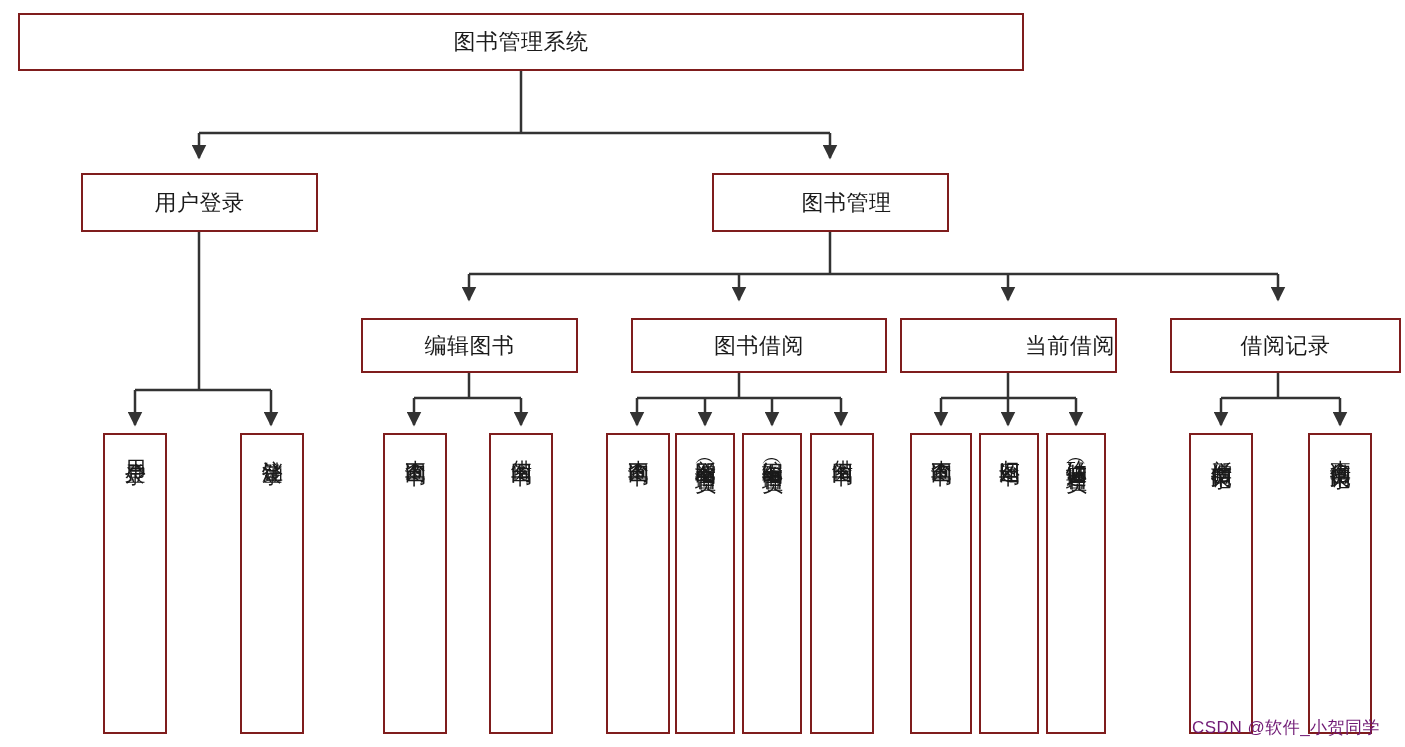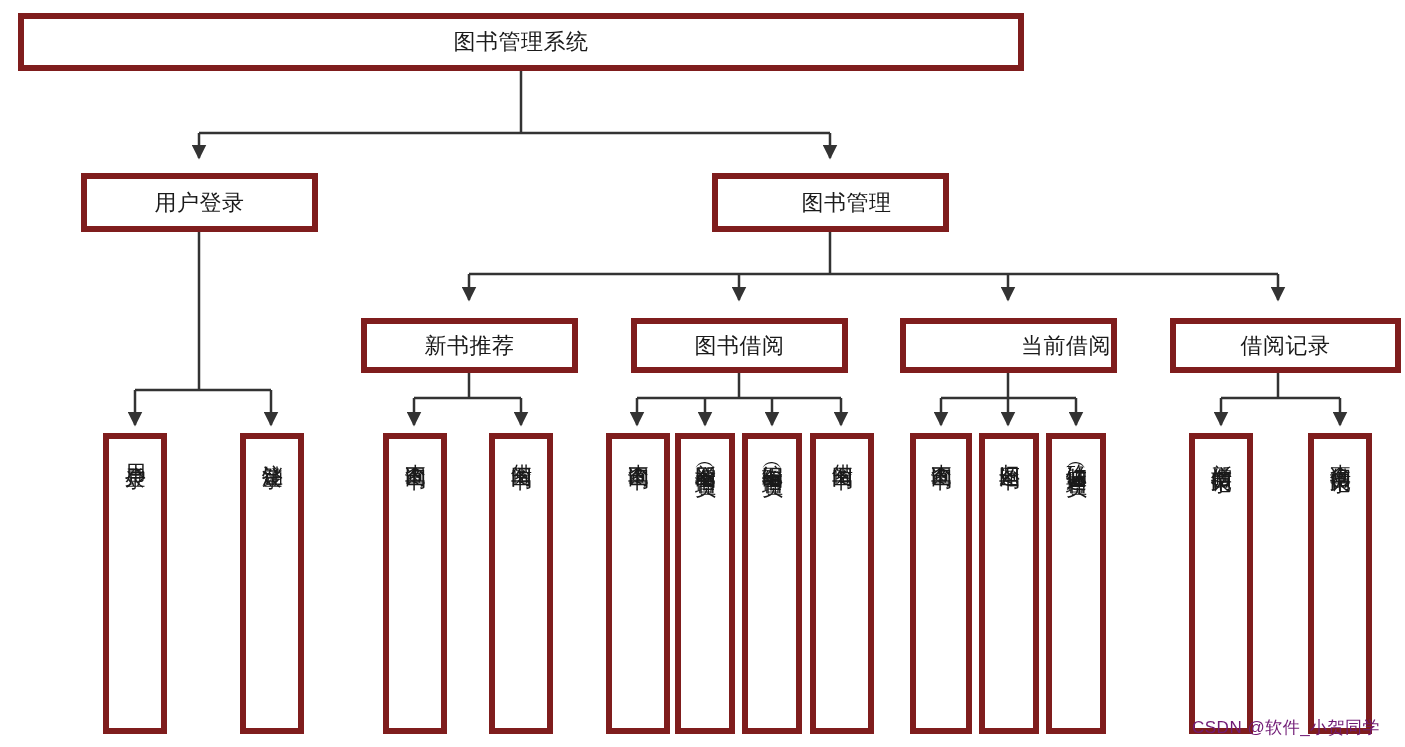--- a/index.html
+++ b/index.html
@@ -23,21 +23,21 @@
     position: absolute;
     left: 0;
     top: 0;
     width: 1405px;
     height: 747px;
     pointer-events: none;
   }
   .node {
     position: absolute;
     box-sizing: border-box;
-    border: 6px solid #7f1d1d;
+    border: 2px solid #7f1d1d;
     background: #ffffff;
     display: flex;
     align-items: center;
     justify-content: center;
     z-index: 2;
   }
   .node-label {
     font-size: 22px;
     line-height: 1.25;
     color: #1a1a1a;
@@ -134,24 +134,24 @@
 
   <div class="node horiz" style="left:81px; top:173px; width:237px; height:59px;">
     <span class="node-label">用户登录</span>
   </div>
 
   <div class="node horiz" style="left:712px; top:173px; width:237px; height:59px;padding-left:32px;">
     <span class="node-label">图书管理</span>
   </div>
 
   <div class="node horiz" style="left:361px; top:318px; width:217px; height:55px;">
-    <span class="node-label">新书推荐</span>
-  </div>
-
-  <div class="node horiz" style="left:631px; top:318px; width:217px; height:55px;">
+    <span class="node-label">编辑图书</span>
+  </div>
+
+  <div class="node horiz" style="left:631px; top:318px; width:256px; height:55px;">
     <span class="node-label">图书借阅</span>
   </div>
 
   <div class="node horiz" style="left:900px; top:318px; width:217px; height:55px;justify-content:flex-end;">
     <span class="node-label">当前借阅</span>
   </div>
 
   <div class="node horiz" style="left:1170px; top:318px; width:231px; height:55px;">
     <span class="node-label">借阅记录</span>
   </div>

